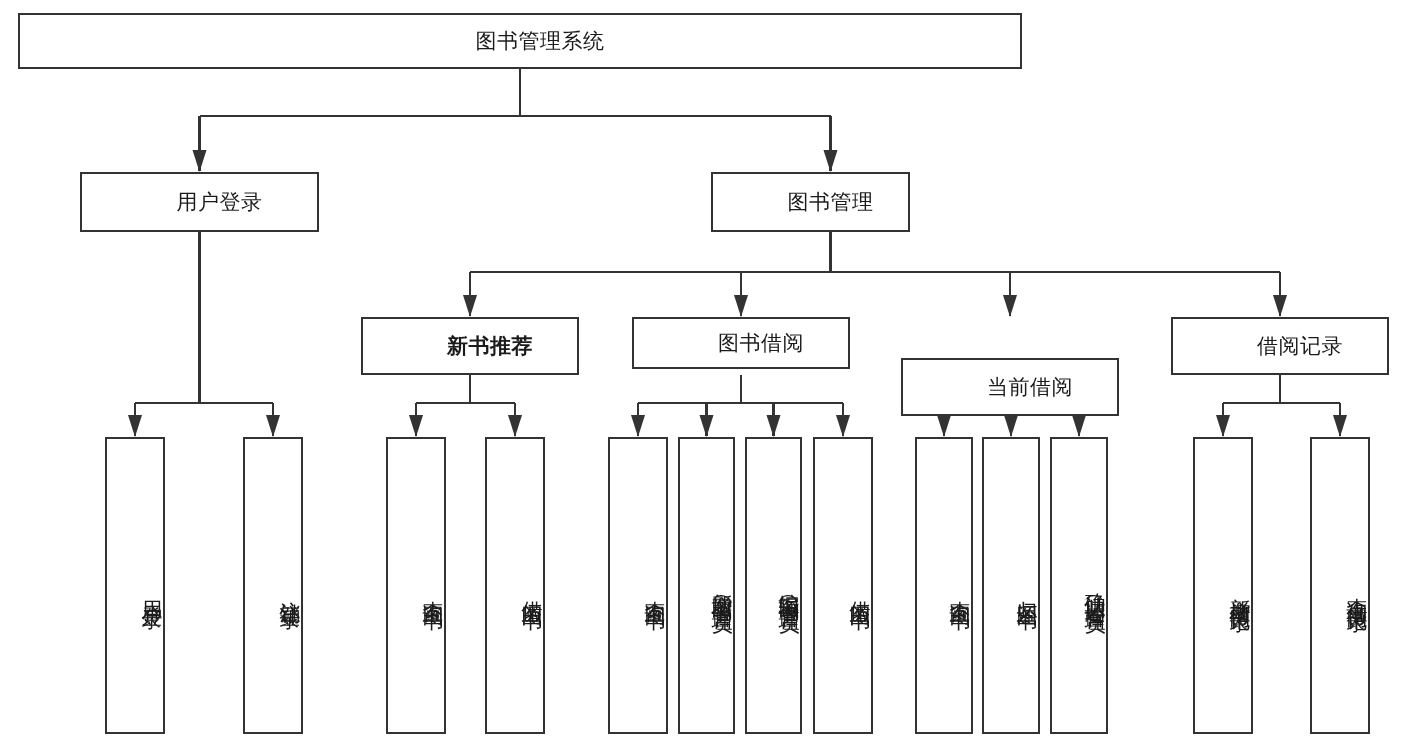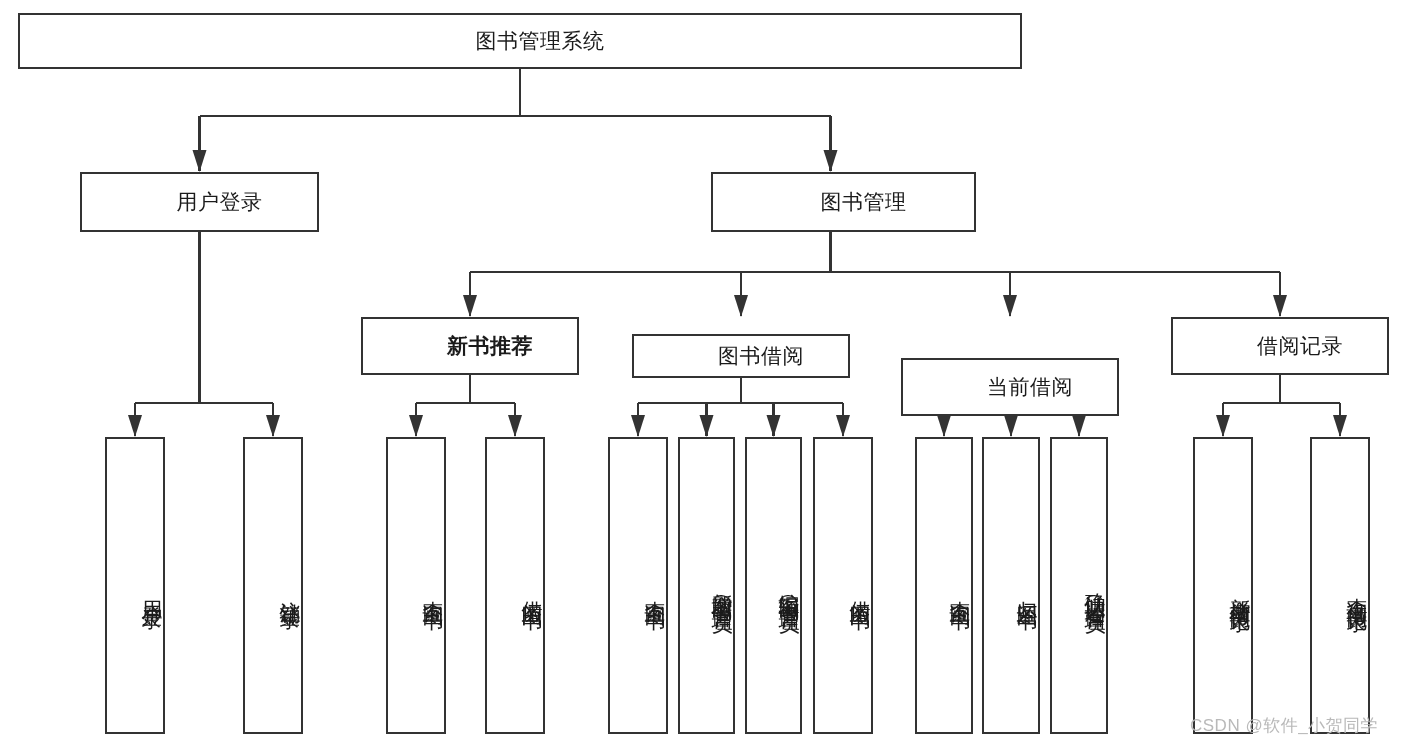--- a/index.html
+++ b/index.html
@@ -123,27 +123,27 @@
       <path d="M 1333 415 L 1347 415 L 1340 437 Z" fill="#333333"></path>
     </svg>
 
   <div id="nodes">
       <div class="node horiz" style="left: 18px; top: 13px; width: 1004px; height: 56px;">
         <span>图书管理系统</span>
       </div>
       <div class="node horiz" style="left: 80px; top: 172px; width: 239px; height: 60px;">
         <span>用户登录</span>
       </div>
-      <div class="node horiz" style="left: 711px; top: 172px; width: 265px; height: 60px;">
+      <div class="node horiz" style="left: 711px; top: 172px; width: 199px; height: 60px;">
         <span>图书管理</span>
       </div>
       <div class="node horiz" style="left: 361px; top: 317px; width: 218px; height: 58px; font-weight: bold;">
         <span>新书推荐</span>
       </div>
-      <div class="node horiz" style="left: 632px; top: 334px; width: 218px; height: 44px;">
+      <div class="node horiz" style="left: 632px; top: 317px; width: 218px; height: 52px;">
         <span>图书借阅</span>
       </div>
       <div class="node horiz" style="left: 901px; top: 317px; width: 218px; height: 58px; margin-top: 41px;">
         <span>当前借阅</span>
       </div>
       <div class="node horiz" style="left: 1171px; top: 317px; width: 218px; height: 58px;">
         <span>借阅记录</span>
       </div>
       <div class="node vert" style="left: 105px; top: 437px; width: 60px; height: 297px;">
         <span class="vtext">用户登录</span>
@@ -179,14 +179,13 @@
         <span class="vtext">确认归还（管理员）</span>
       </div>
       <div class="node vert" style="left: 1193px; top: 437px; width: 60px; height: 297px;">
         <span class="vtext">新增借阅记录</span>
       </div>
       <div class="node vert" style="left: 1310px; top: 437px; width: 60px; height: 297px;">
         <span class="vtext">查询借阅记录</span>
       </div>
     </div>
 
-  <div class="watermark" style="left: 1190px; top: 714px;">CSDN @软件_小贺同学</div>
 </div>
 
 </body></html>

